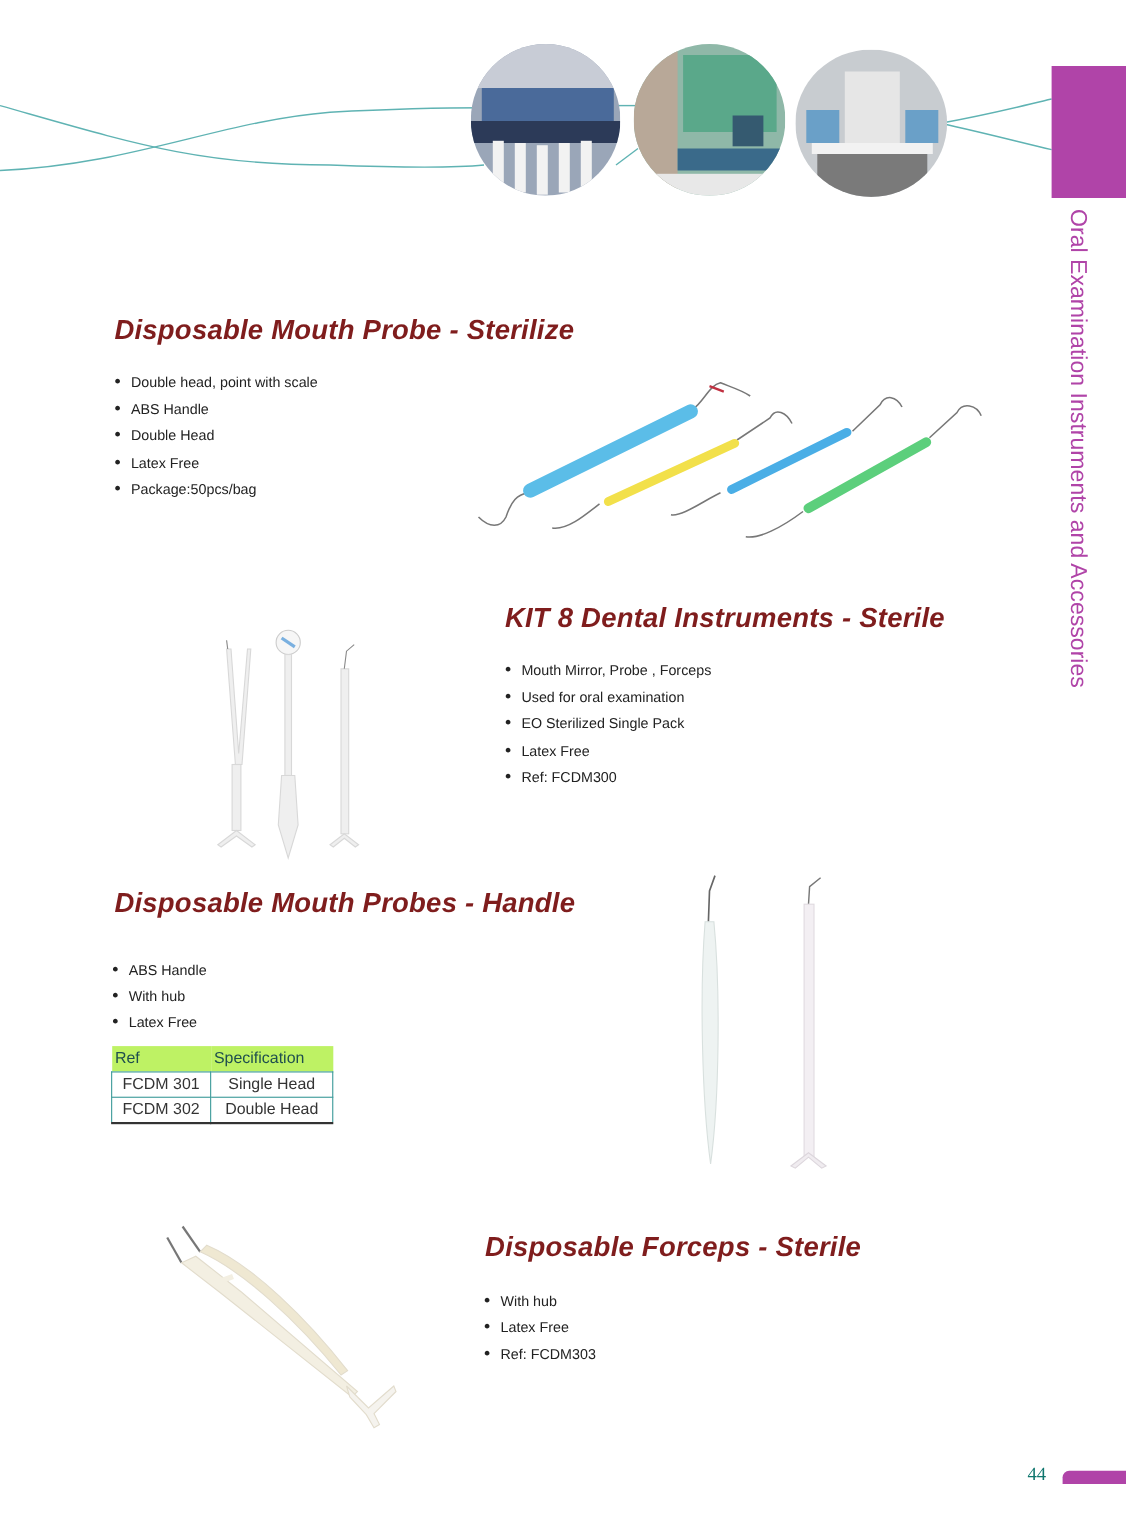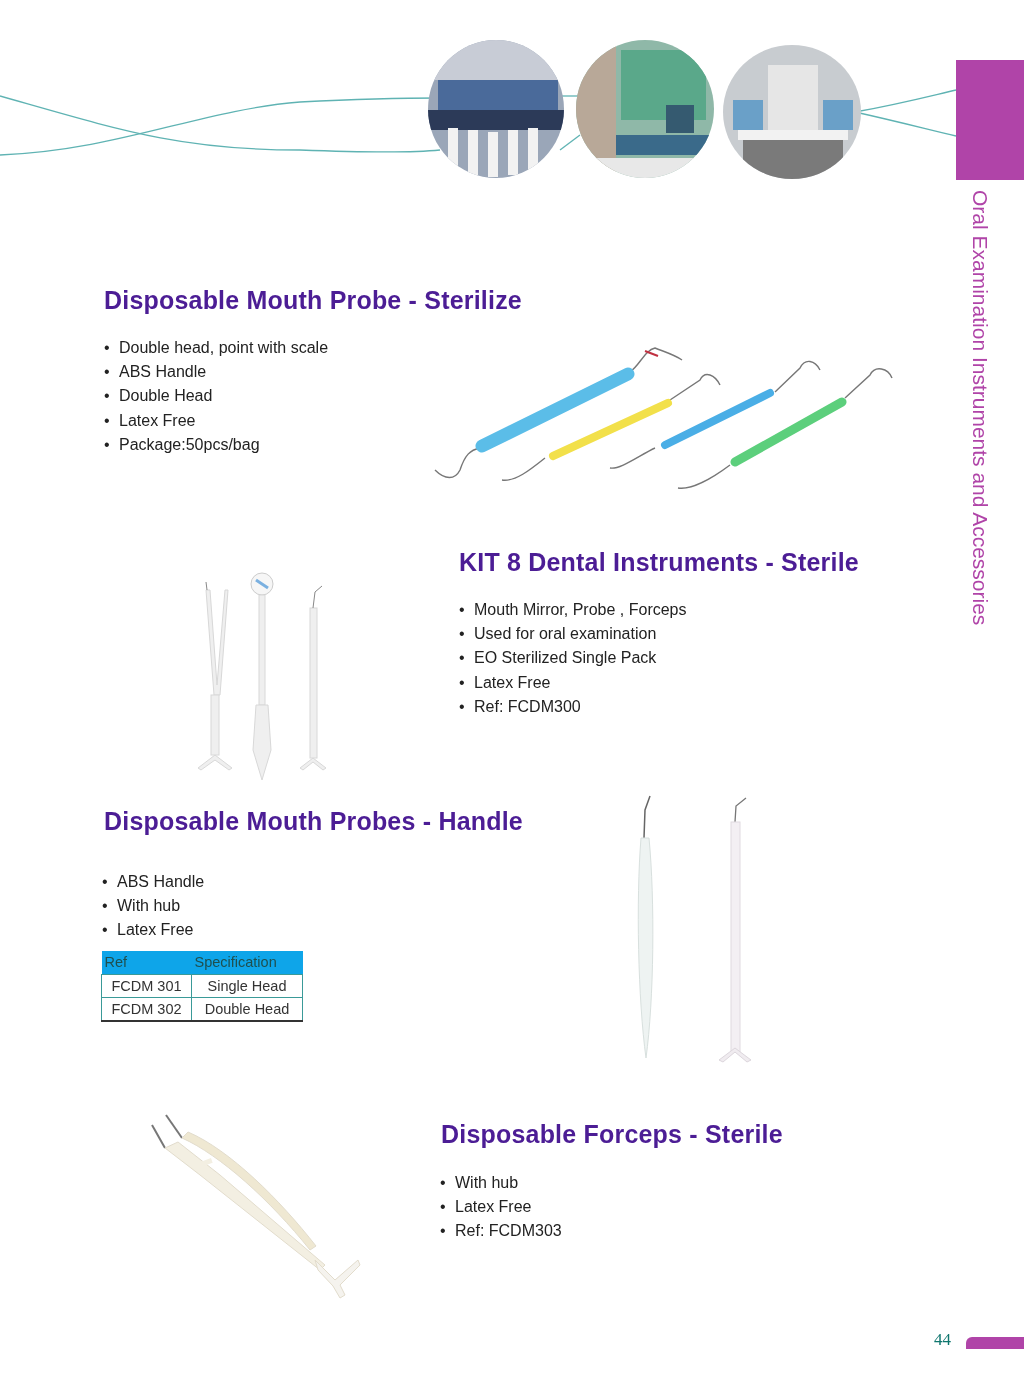--- a/index.html
+++ b/index.html
@@ -5,26 +5,26 @@
   html, body { margin:0; padding:0; background:#ffffff; }
   body { width:1024px; height:1390px; position:relative; overflow:hidden;
          font-family:"Liberation Sans", sans-serif; color:#222; }
   .abs { position:absolute; }
   .waves { left:0; top:0; width:1024px; height:200px; }
   .photo { border-radius:50%; overflow:hidden; }
   .side-tab { left:956px; top:60px; width:68px; height:120px; background:#b044a8; }
   .side-text { left:968px; top:190px; width:30px; height:440px; }
   .side-text span { display:block; writing-mode:vertical-rl; font-size:21px; color:#b044a8;
                     letter-spacing:0px; white-space:nowrap; }
-  .h2 { font-weight:bold; font-size:25px; color:#4c1d95; letter-spacing:0.2px; margin:0; white-space:nowrap; }
+  .h2 { font-weight:bold; font-size:25px; color:#7f1d1d; letter-spacing:0.2px; margin:0; white-space:nowrap;font-style:italic; }
   ul.bullets { list-style:none; margin:0; padding:0; }
-  ul.bullets li { font-size:16px; line-height:24.2px; color:#222; position:relative; padding-left:15px; white-space:nowrap; }
+  ul.bullets li { font-size:13px; line-height:24.2px; color:#222; position:relative; padding-left:15px; white-space:nowrap; }
   ul.bullets li::before { content:"\2022"; position:absolute; left:0; top:0; font-size:16px; }
   table.spec { border-collapse:collapse; font-size:14.5px; }
-  table.spec th { background:#0ea5e9; color:#1f4f4e; font-weight:normal; text-align:left;
+  table.spec th { background:#bef264; color:#1f4f4e; font-weight:normal; text-align:left;
                   padding:2px 3px; height:19px; }
   table.spec td { border:1.5px solid #3a9a98; color:#333; padding:1px 3px; height:20px;text-align:center; }
   table.spec { border-bottom:2px solid #333; }
   .page-num { left:934px; top:1330px; font-family:"Liberation Serif", serif; font-size:17px; color:#0f766e; }
   .page-bar { left:966px; top:1337px; width:58px; height:12px; background:#b044a8; border-radius:6px 0 0 0; }
 </style>
 </head>
 <body>
 
 <svg class="abs waves" viewBox="0 0 1024 200">

